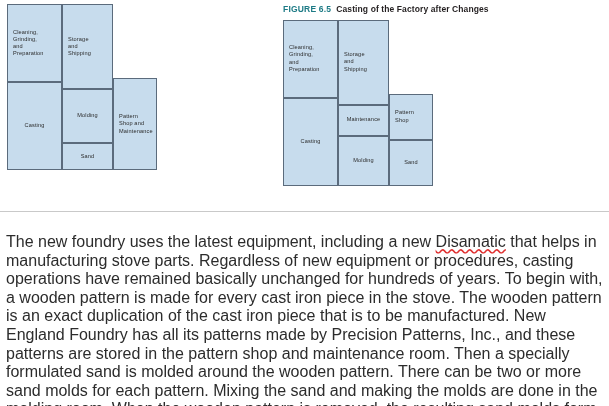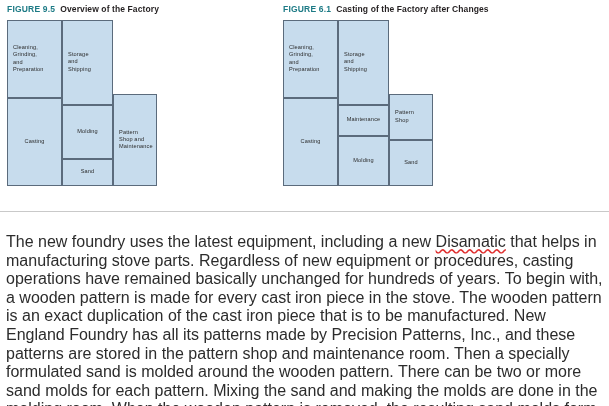--- a/index.html
+++ b/index.html
@@ -110,23 +110,20 @@
   }
 </style>
 </head>
 <body>
 
 <div class="page">
 
   <div class="figures">
 
     <div class="figure figure-left">
-      <div class="fig-caption">
-        <span class="fig-number">FIGURE 9.5</span><span class="gap"></span><span class="fig-caption-text">Overview of the Factory</span>
-      </div>
       <div class="diagram">
           <div class="block" style="left: 0px; top: 0px; width: 55px; height: 78px;">
             <span class="label">Cleaning,
 Grinding,
 and
 Preparation</span>
           </div>
           <div class="block" style="left: 55px; top: 0px; width: 51px; height: 85px;">
             <span class="label">Storage
 and
@@ -144,21 +141,21 @@
           <div class="block" style="left: 106px; top: 74px; width: 44px; height: 92px;">
             <span class="label">Pattern
 Shop and
 Maintenance</span>
           </div>
         </div>
     </div>
 
     <div class="figure figure-right">
       <div class="fig-caption">
-        <span class="fig-number">FIGURE 6.1</span><span class="gap"></span><span class="fig-caption-text">Casting of the Factory after Changes</span>
+        <span class="fig-number">FIGURE 6.5</span><span class="gap"></span><span class="fig-caption-text">Casting of the Factory after Changes</span>
       </div>
       <div class="diagram">
           <div class="block" style="left: 0px; top: 0px; width: 55px; height: 78px;">
             <span class="label">Cleaning,
 Grinding,
 and
 Preparation</span>
           </div>
           <div class="block" style="left: 55px; top: 0px; width: 51px; height: 85px;">
             <span class="label">Storage

